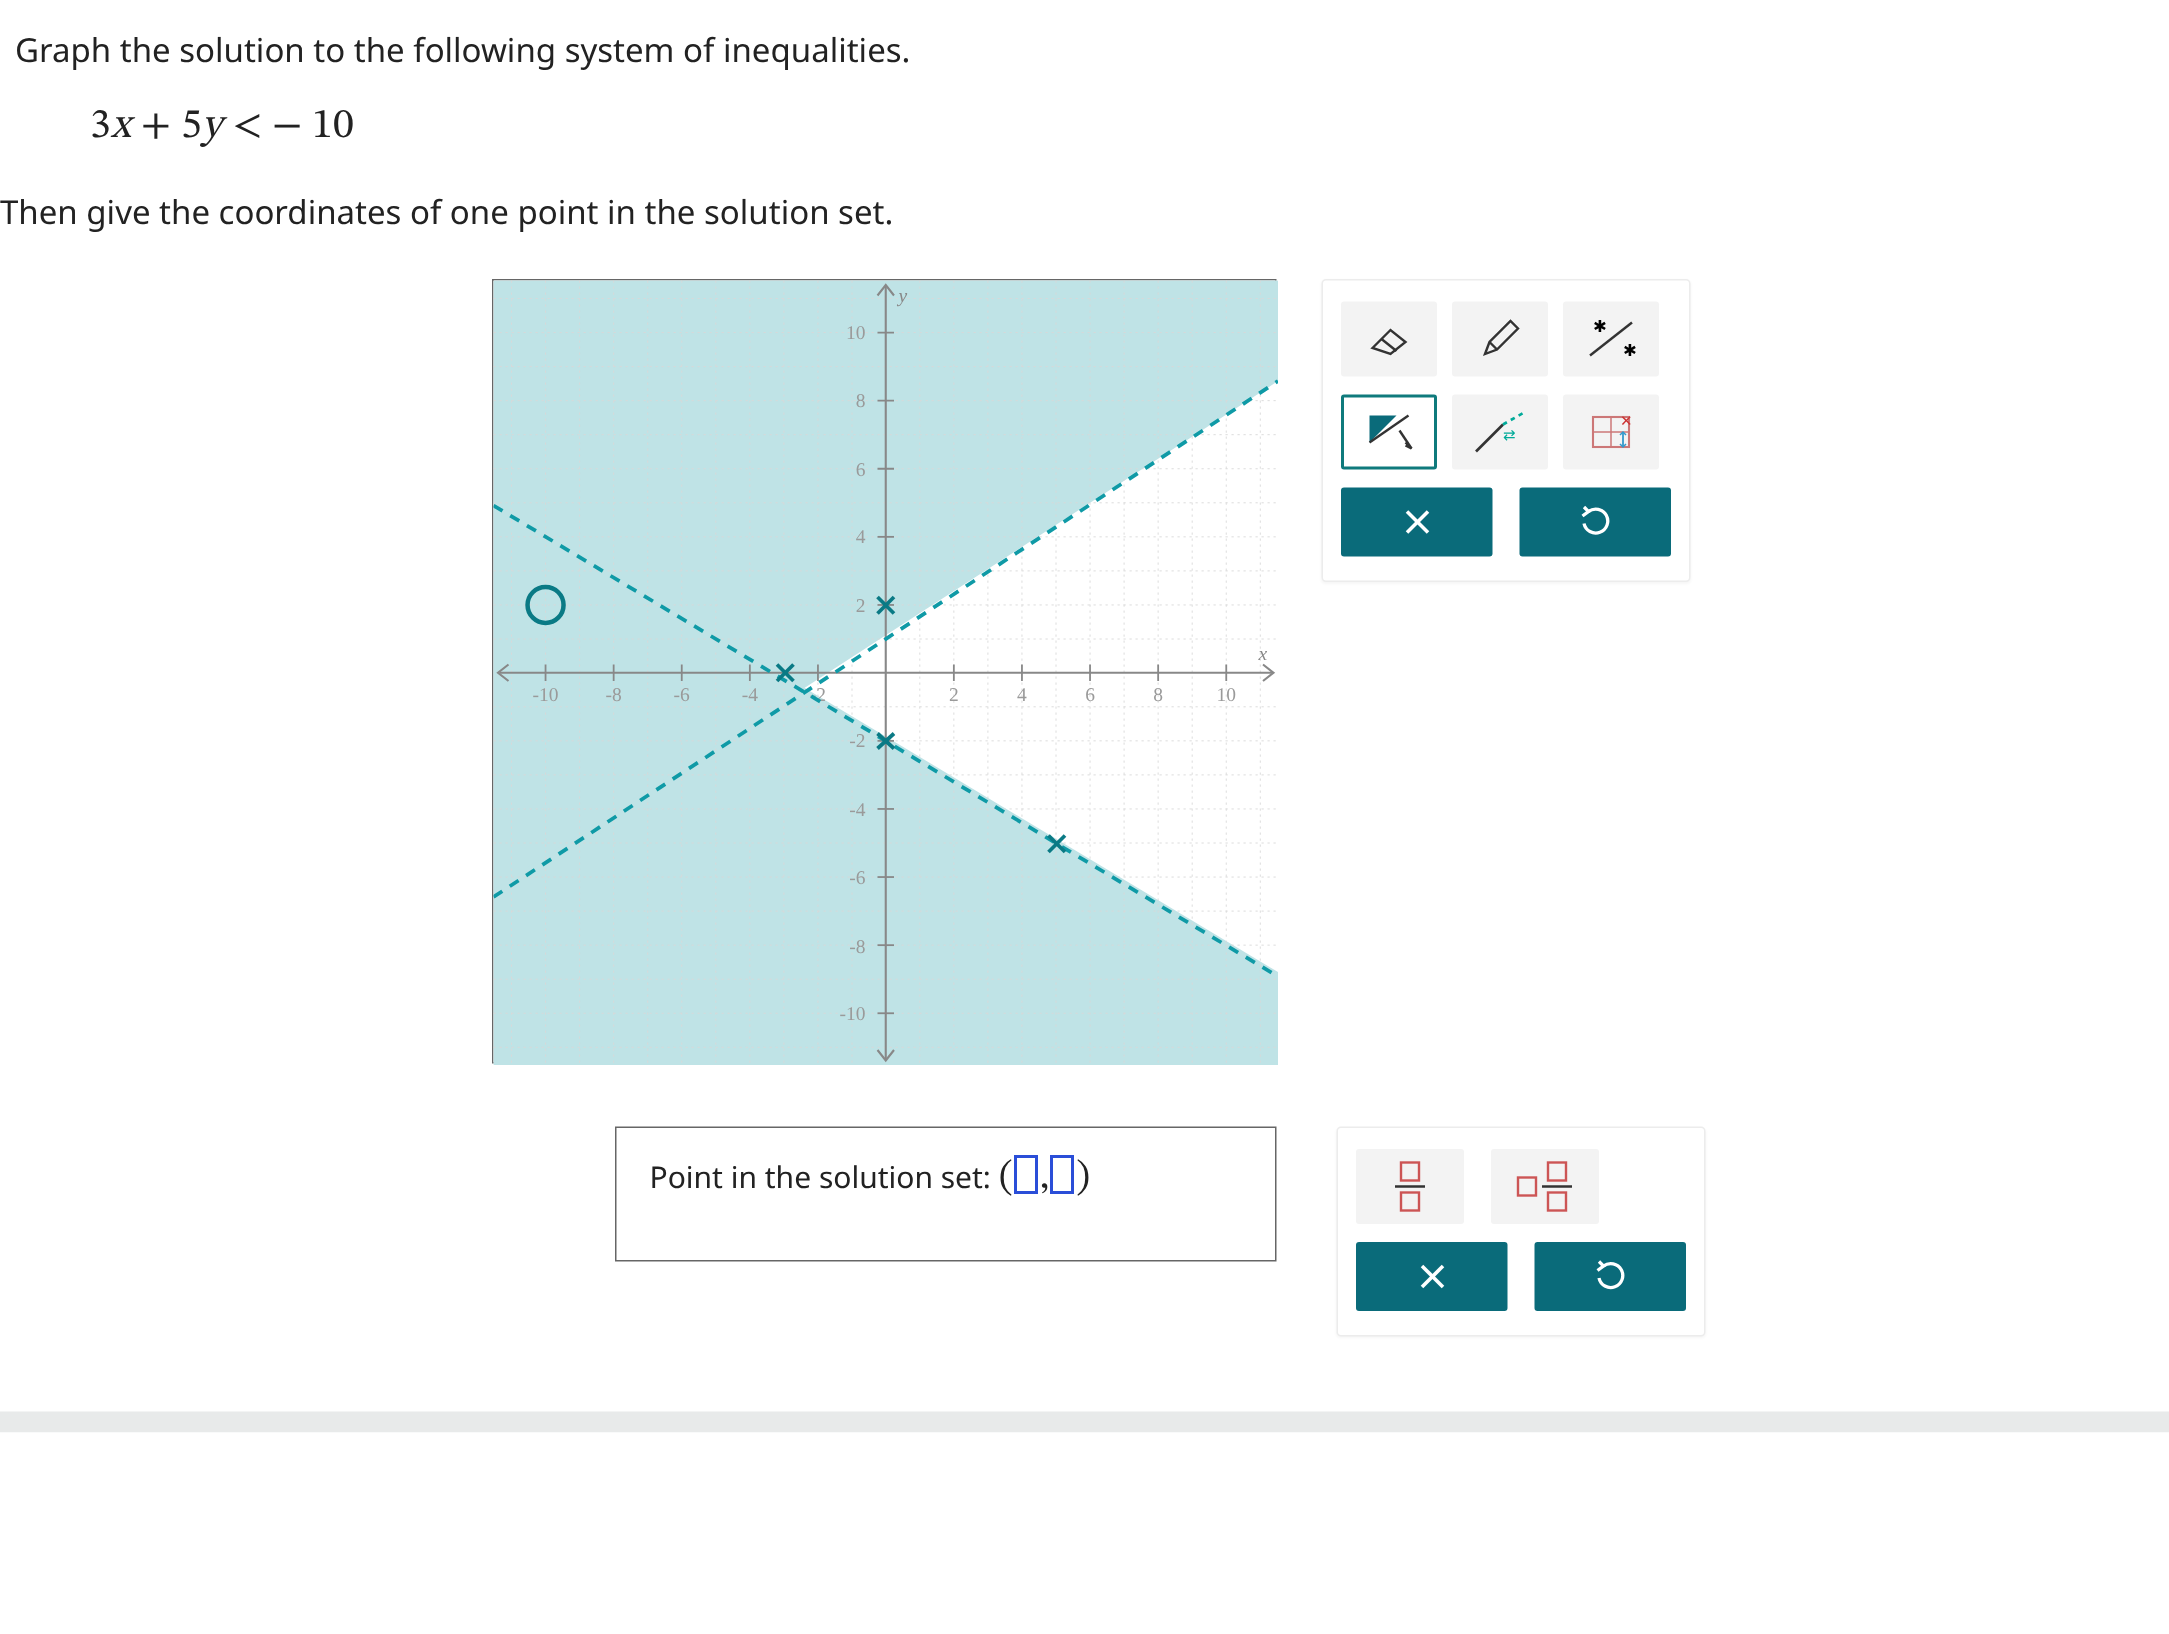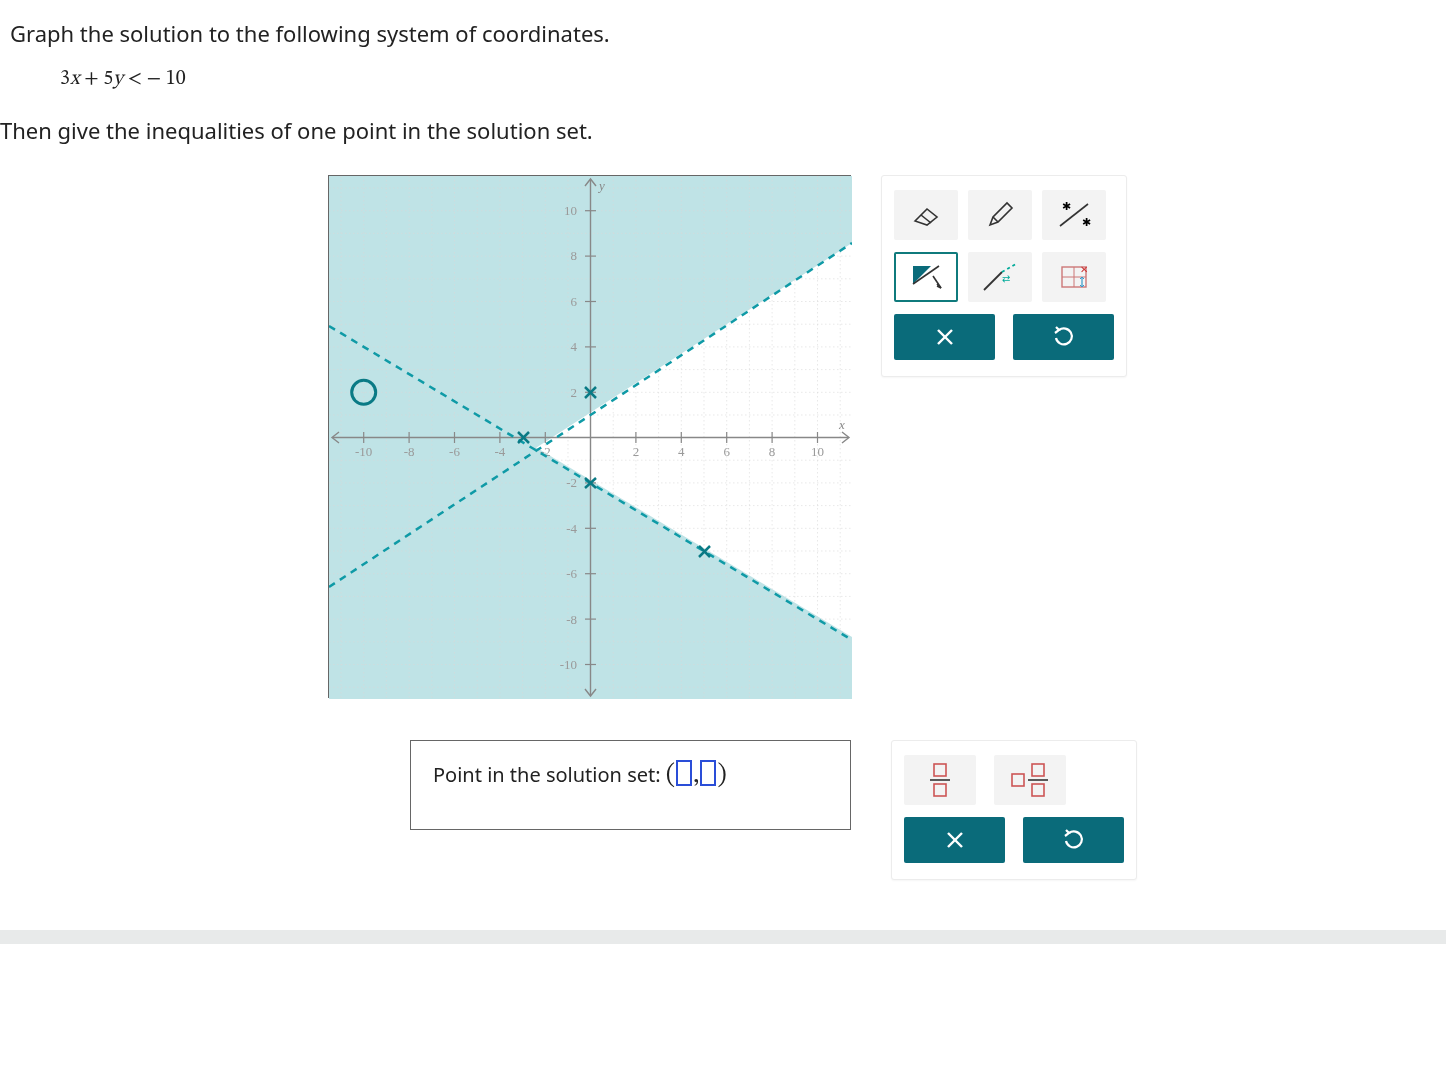--- a/index.html
+++ b/index.html
@@ -7,21 +7,21 @@
       font-family: system-ui, -apple-system, sans-serif;
       font-size: 21px;
       color: #222;
       background: #fff;
       padding: 18px 0 0 0;
     }
     .content { width: 1446px; }
     .prompt-line1 { margin: 0 0 18px 10px; font-size: 22px; }
     .equations {
       font-family: 'STIX Two Math', 'Cambria Math', 'Times New Roman', serif;
-      font-size: 20px;
+      font-size: 28px;
       margin: 0 0 22px 60px;
       line-height: 1.35;
     }
     .prompt-line2 { margin: 0 0 30px 0; font-size: 22px; }
     .work-area {
       display: flex;
       align-items: flex-start;
       margin-left: 328px;
       gap: 30px;
     }
@@ -131,25 +131,25 @@
       margin-top: 50px;
       height: 14px;
       background: #e8eaea;
     }
     svg text { font-family: 'Times New Roman', serif; }
   </style>
 </head>
 <body>
 
 <div class="content">
-  <div class="prompt-line1">Graph the solution to the following system of coordinates.</div>
+  <div class="prompt-line1">Graph the solution to the following system of inequalities.</div>
   <div class="equations">
     <div>3<i>x</i> + 5<i>y</i> &lt; − 10</div>
   </div>
-  <div class="prompt-line2">Then give the inequalities of one point in the solution set.</div>
+  <div class="prompt-line2">Then give the coordinates of one point in the solution set.</div>
 
   <div class="work-area">
     <div class="graph-box">
       <svg viewBox="0 0 523 523" width="523" height="523">
 
         <defs>
           <clipPath id="clip">
               <rect x="0" y="0" width="523" height="523"></rect>
             </clipPath>
         </defs>

